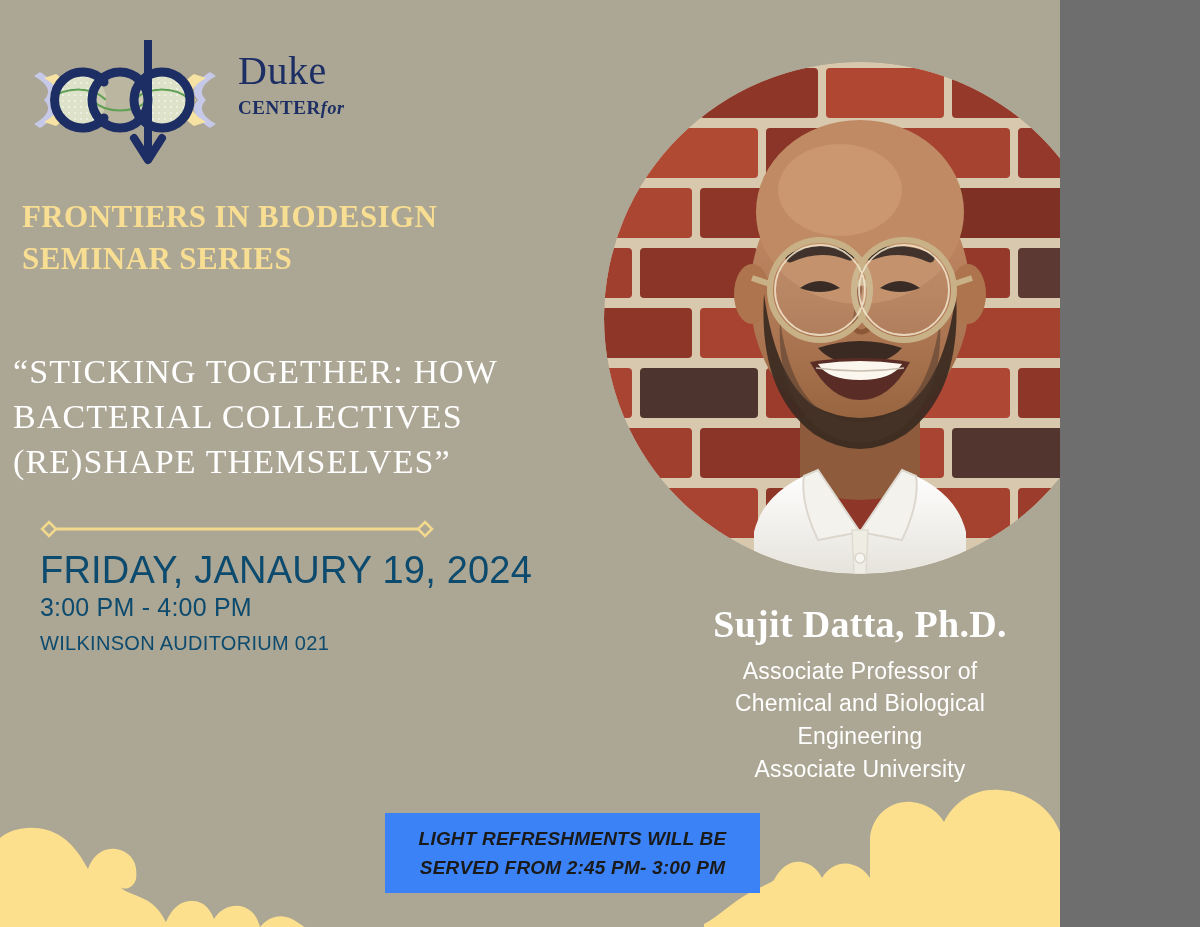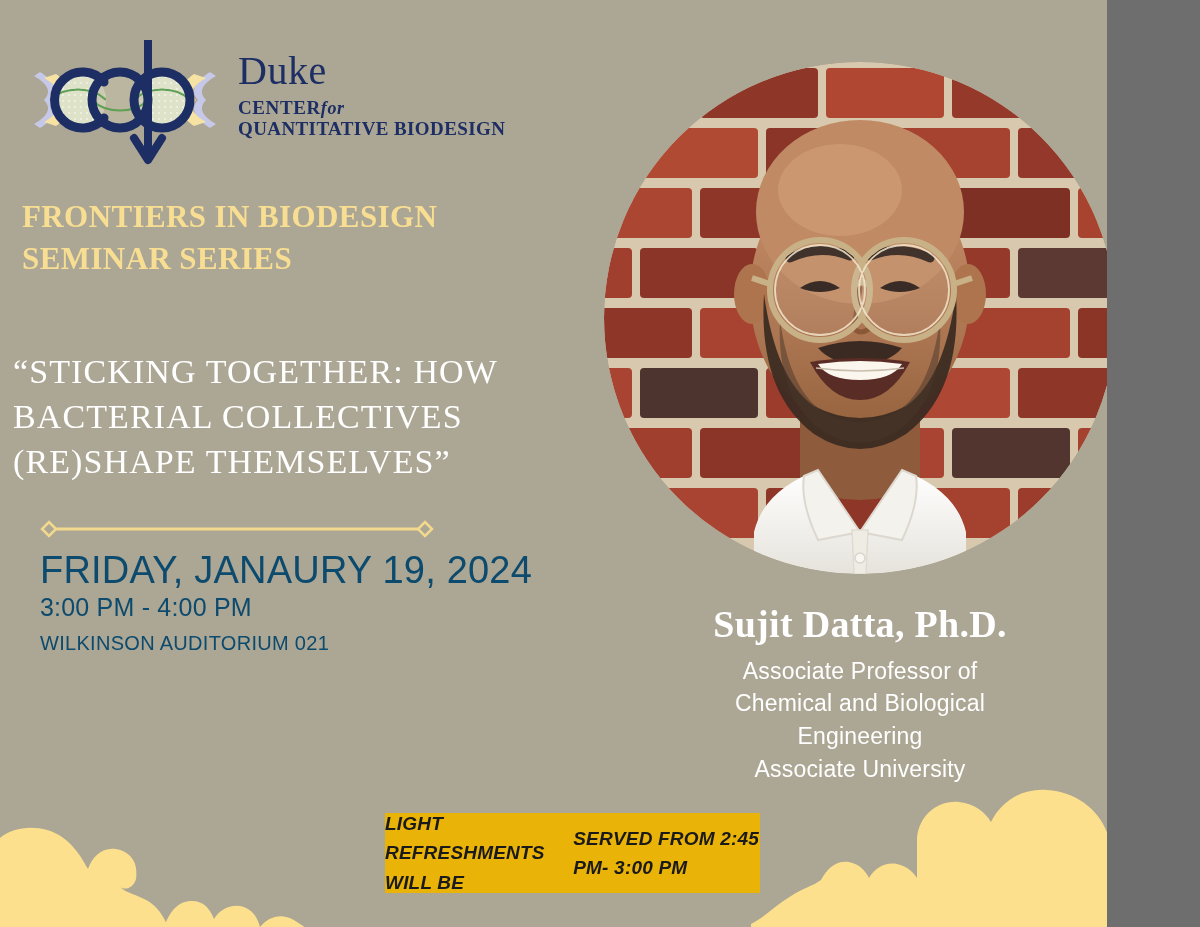--- a/index.html
+++ b/index.html
@@ -7,21 +7,20 @@
     padding: 0;
     background: #6e6e6e;
   }
   #poster {
     position: relative;
     width: 1060px;
     height: 927px;
     overflow: hidden;
     background: #ACA694;
     font-family: "Liberation Sans", sans-serif;
-    padding-left: 47px;
   }
 
   
   .cloud {
     position: absolute;
     bottom: 0;
     pointer-events: none;
   }
   .cloud-left  { left: -4px;  width: 420px; height: 230px; }
   .cloud-right { right: -4px; width: 360px; height: 235px; }
@@ -167,23 +166,23 @@
     font-weight: 400;
   }
 
   
   #refreshments-banner {
     position: absolute;
     left: 385px;
     top: 813px;
     width: 375px;
     height: 80px;
-    background: #eab308;
+    background: #3b82f6;
     display: flex;
-    flex-direction: row;
+    flex-direction: column;
     align-items: center;
     justify-content: center;
     color: #1A1A1A;
     font-weight: bold;
     font-style: italic;
     font-size: 19px;
     line-height: 1.55;
     letter-spacing: 0.2px;
   }
 </style>
@@ -235,21 +234,20 @@
 
       <circle cx="132" cy="62" r="28" fill="none" stroke="#1C2E63" stroke-width="9"></circle>
 
       <path d="M118 2 L118 118" stroke="#1C2E63" stroke-width="8" fill="none" stroke-linecap="butt"></path>
       <path d="M104 100 L118 122 L132 100" fill="none" stroke="#1C2E63" stroke-width="8" stroke-linecap="round" stroke-linejoin="round"></path>
     </svg>
 
     <div id="logo-words">
       <div id="logo-duke">Duke</div>
       <div id="logo-center"><span>CENTER</span><span class="for">for</span></div>
-      <div id="logo-qb">QUANTITATIVE BIODESIGN</div>
     </div>
   </div>
 
   <div id="series-heading">
     <div>FRONTIERS IN BIODESIGN</div>
     <div>SEMINAR SERIES</div>
   </div>
 
   <div id="talk-title">
     <div>“STICKING TOGETHER: HOW</div>

